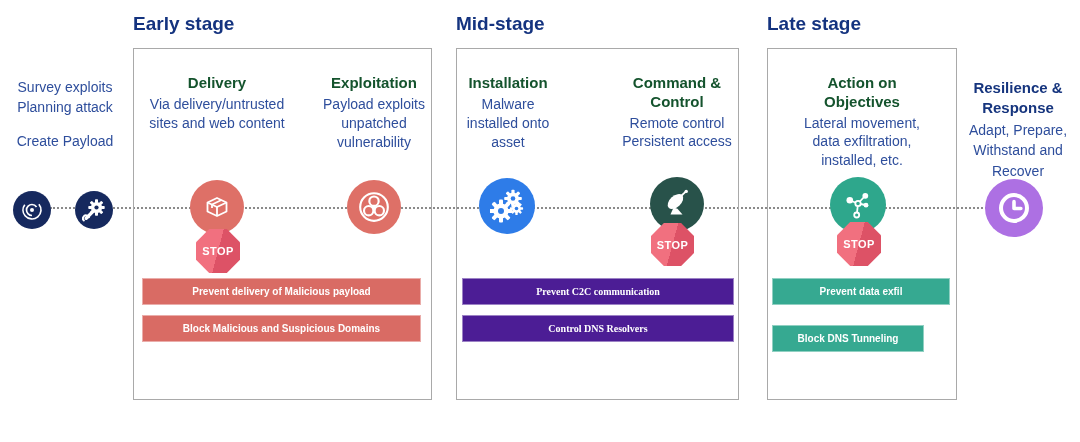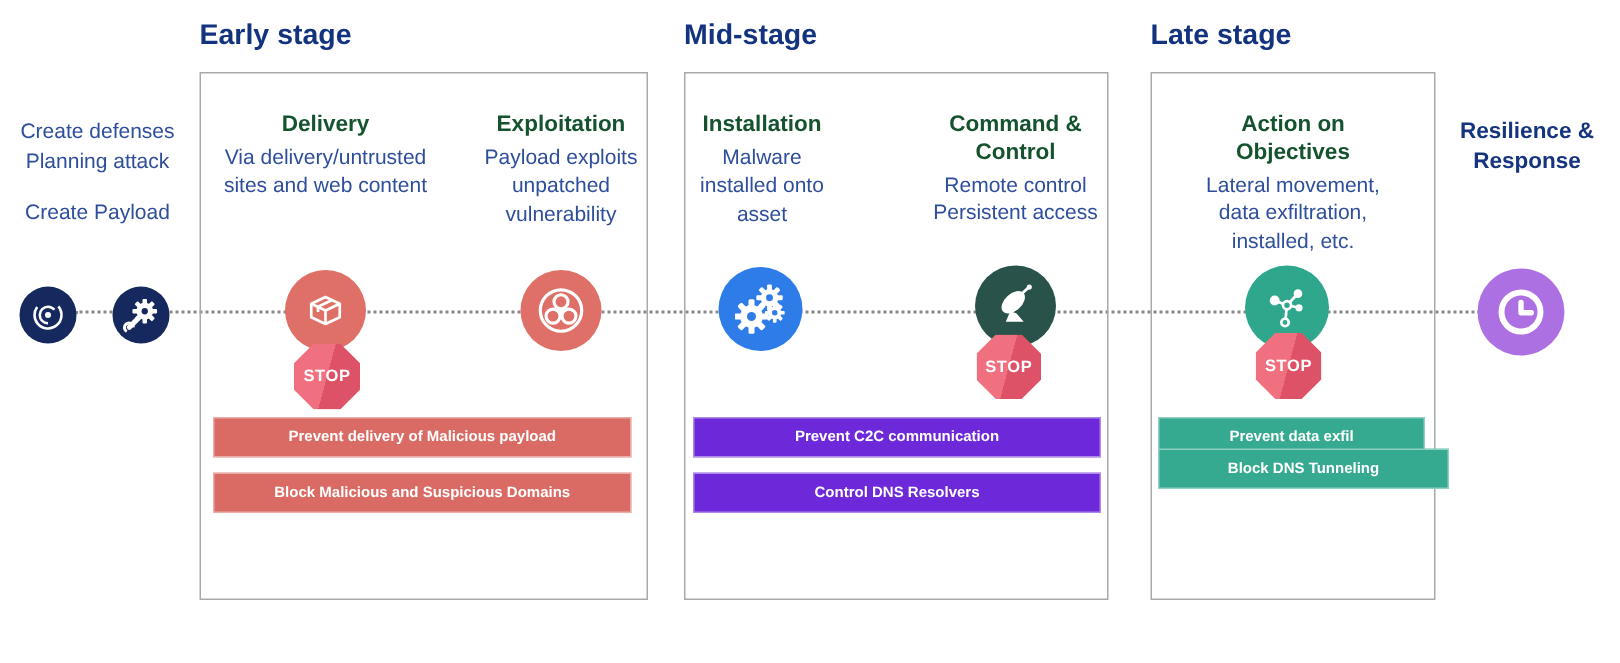--- a/index.html
+++ b/index.html
@@ -29,21 +29,21 @@
     background:linear-gradient(105deg,#f1707f 50%,#dd5266 50%);
     display:flex; align-items:center; justify-content:center;
     color:#fff; font-weight:bold; font-size:11px; letter-spacing:0.4px;
   }
   .banner {
     position:absolute; height:27px; line-height:25px; text-align:center;
     color:#fff; font-weight:bold; font-size:10px; z-index:2;
     border:1px solid rgba(255,255,255,0.45); box-sizing:border-box;
   }
   .banner.salmon { background:#d96b64; }
-  .banner.green  { background:#6d28d9; }
+  .banner.green  { background:#4c1d95;font-family:Liberation Serif, serif; }
   .banner.teal   { background:#36a991; }
   .phase { position:absolute; top:74px; text-align:center; z-index:2; }
   .phase .t { font-size:15px; font-weight:bold; color:#14532d; line-height:1.25; }
   .phase .d { font-size:14px; color:#2e4e9c; line-height:1.35; margin-top:2px; }
   .side  { position:absolute; text-align:center; z-index:2; }
   .side .t { font-size:15px; font-weight:bold; color:#16357e; line-height:1.3; }
   .side .d { font-size:14px; color:#2e4e9c; line-height:1.45; margin-top:3px; }
 </style>
 </head>
 <body>
@@ -54,27 +54,28 @@
   <div class="hdr" style="left:456px;width:284px">Mid-stage</div>
   <div class="hdr" style="left:767px;width:190px">Late stage</div>
 
   <div class="box" style="left:133px;width:299px"></div>
   <div class="box" style="left:456px;width:283px"></div>
   <div class="box" style="left:767px;width:190px"></div>
 
   <div class="dots"></div>
 
   <div class="side" style="left:0px;width:130px;top:74px">
-    <div class="d">Create defenses</div>
+    <div class="d">Survey exploits</div>
     <div class="d" style="margin-top:0">Planning attack</div>
     <div class="d" style="margin-top:13px">Create Payload</div>
   </div>
 
   <div class="side" style="left:961px;width:114px;top:78px">
     <div class="t">Resilience &amp; Response</div>
+    <div class="d">Adapt, Prepare, Withstand and Recover</div>
   </div>
 
   <div class="phase" style="left:144px;width:146px">
     <div class="t">Delivery</div>
     <div class="d">Via delivery/untrusted sites and web content</div>
   </div>
   <div class="phase" style="left:304px;width:140px">
     <div class="t">Exploitation</div>
     <div class="d">Payload exploits unpatched vulnerability</div>
   </div>
@@ -218,15 +219,15 @@
   </div>
   <div class="stop" style="left:837px;top:222px;width:44px;height:44px">
     <span>STOP</span>
   </div>
 
   <div class="banner salmon" style="left:142px;top:278px;width:279px">Prevent delivery of Malicious payload</div>
   <div class="banner salmon" style="left:142px;top:315px;width:279px">Block Malicious and Suspicious Domains</div>
   <div class="banner green" style="left:462px;top:278px;width:272px">Prevent C2C communication</div>
   <div class="banner green" style="left:462px;top:315px;width:272px">Control DNS Resolvers</div>
   <div class="banner teal" style="left:772px;top:278px;width:178px">Prevent data exfil</div>
-  <div class="banner teal" style="left:772px;top:299px;width:194px">Block DNS Tunneling</div>
+  <div class="banner teal" style="left:772px;top:325px;width:152px">Block DNS Tunneling</div>
 
 </div>
 
 </body></html>

